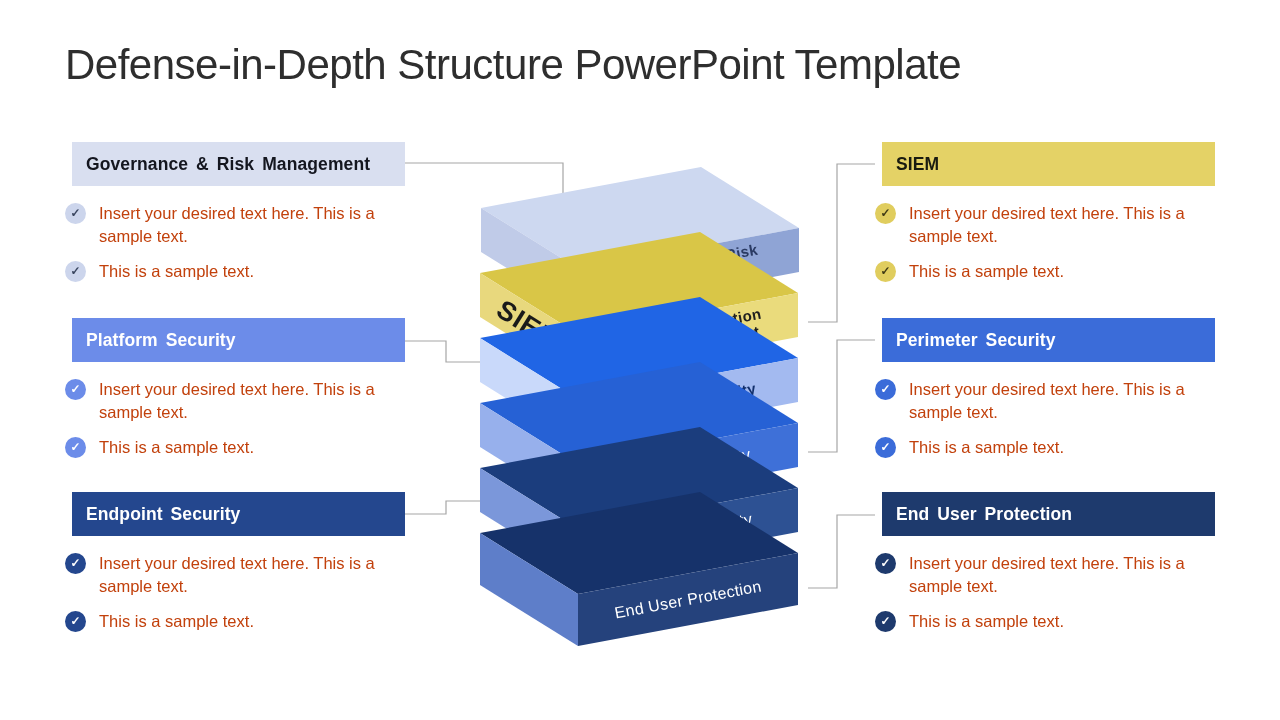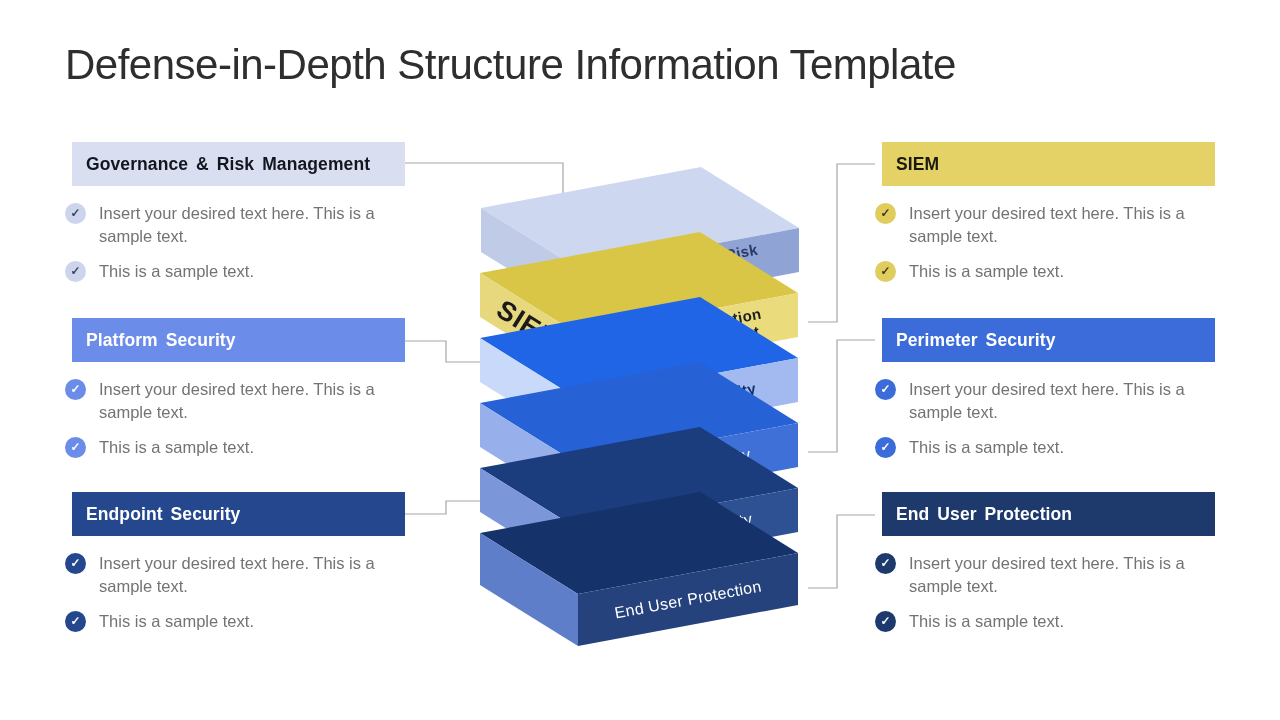--- a/index.html
+++ b/index.html
@@ -24,30 +24,30 @@
   }
   .bullets{margin-top:16px;}
   .brow{display:flex;align-items:flex-start;margin-bottom:12px;}
   .chk{
     flex:0 0 auto;width:21px;height:21px;border-radius:50%;
     background:var(--bbg);color:var(--bck);
     font-size:12px;font-weight:700;line-height:21px;text-align:center;
     margin-top:1px;
   }
   .btxt{
-    margin-left:13px;width:300px;font-size:16.5px;line-height:23px;color:#737373;
+    margin-left:13px;width:300px;font-size:16.5px;line-height:23px;color:#c2410c;
   }
   svg text{font-family:"Liberation Sans",sans-serif;}
 </style>
 </head>
 <body>
 
 <div class="slide">
 
-  <div class="title">Defense-in-Depth Structure Information Template</div>
+  <div class="title">Defense-in-Depth Structure PowerPoint Template</div>
 
   <div class="panel pl row1" style="--hbg: #d9dff0; --htx: #14161f; --bbg: #ccd5ec; --bck: #39455f;">
     <div class="ph">
       <span>Governance &amp; Risk Management</span>
     </div>
     <div class="bullets">
       <div class="brow">
         <span class="chk">✓</span>
         <span class="btxt">Insert your desired text here. This is a sample text.</span>
       </div>

